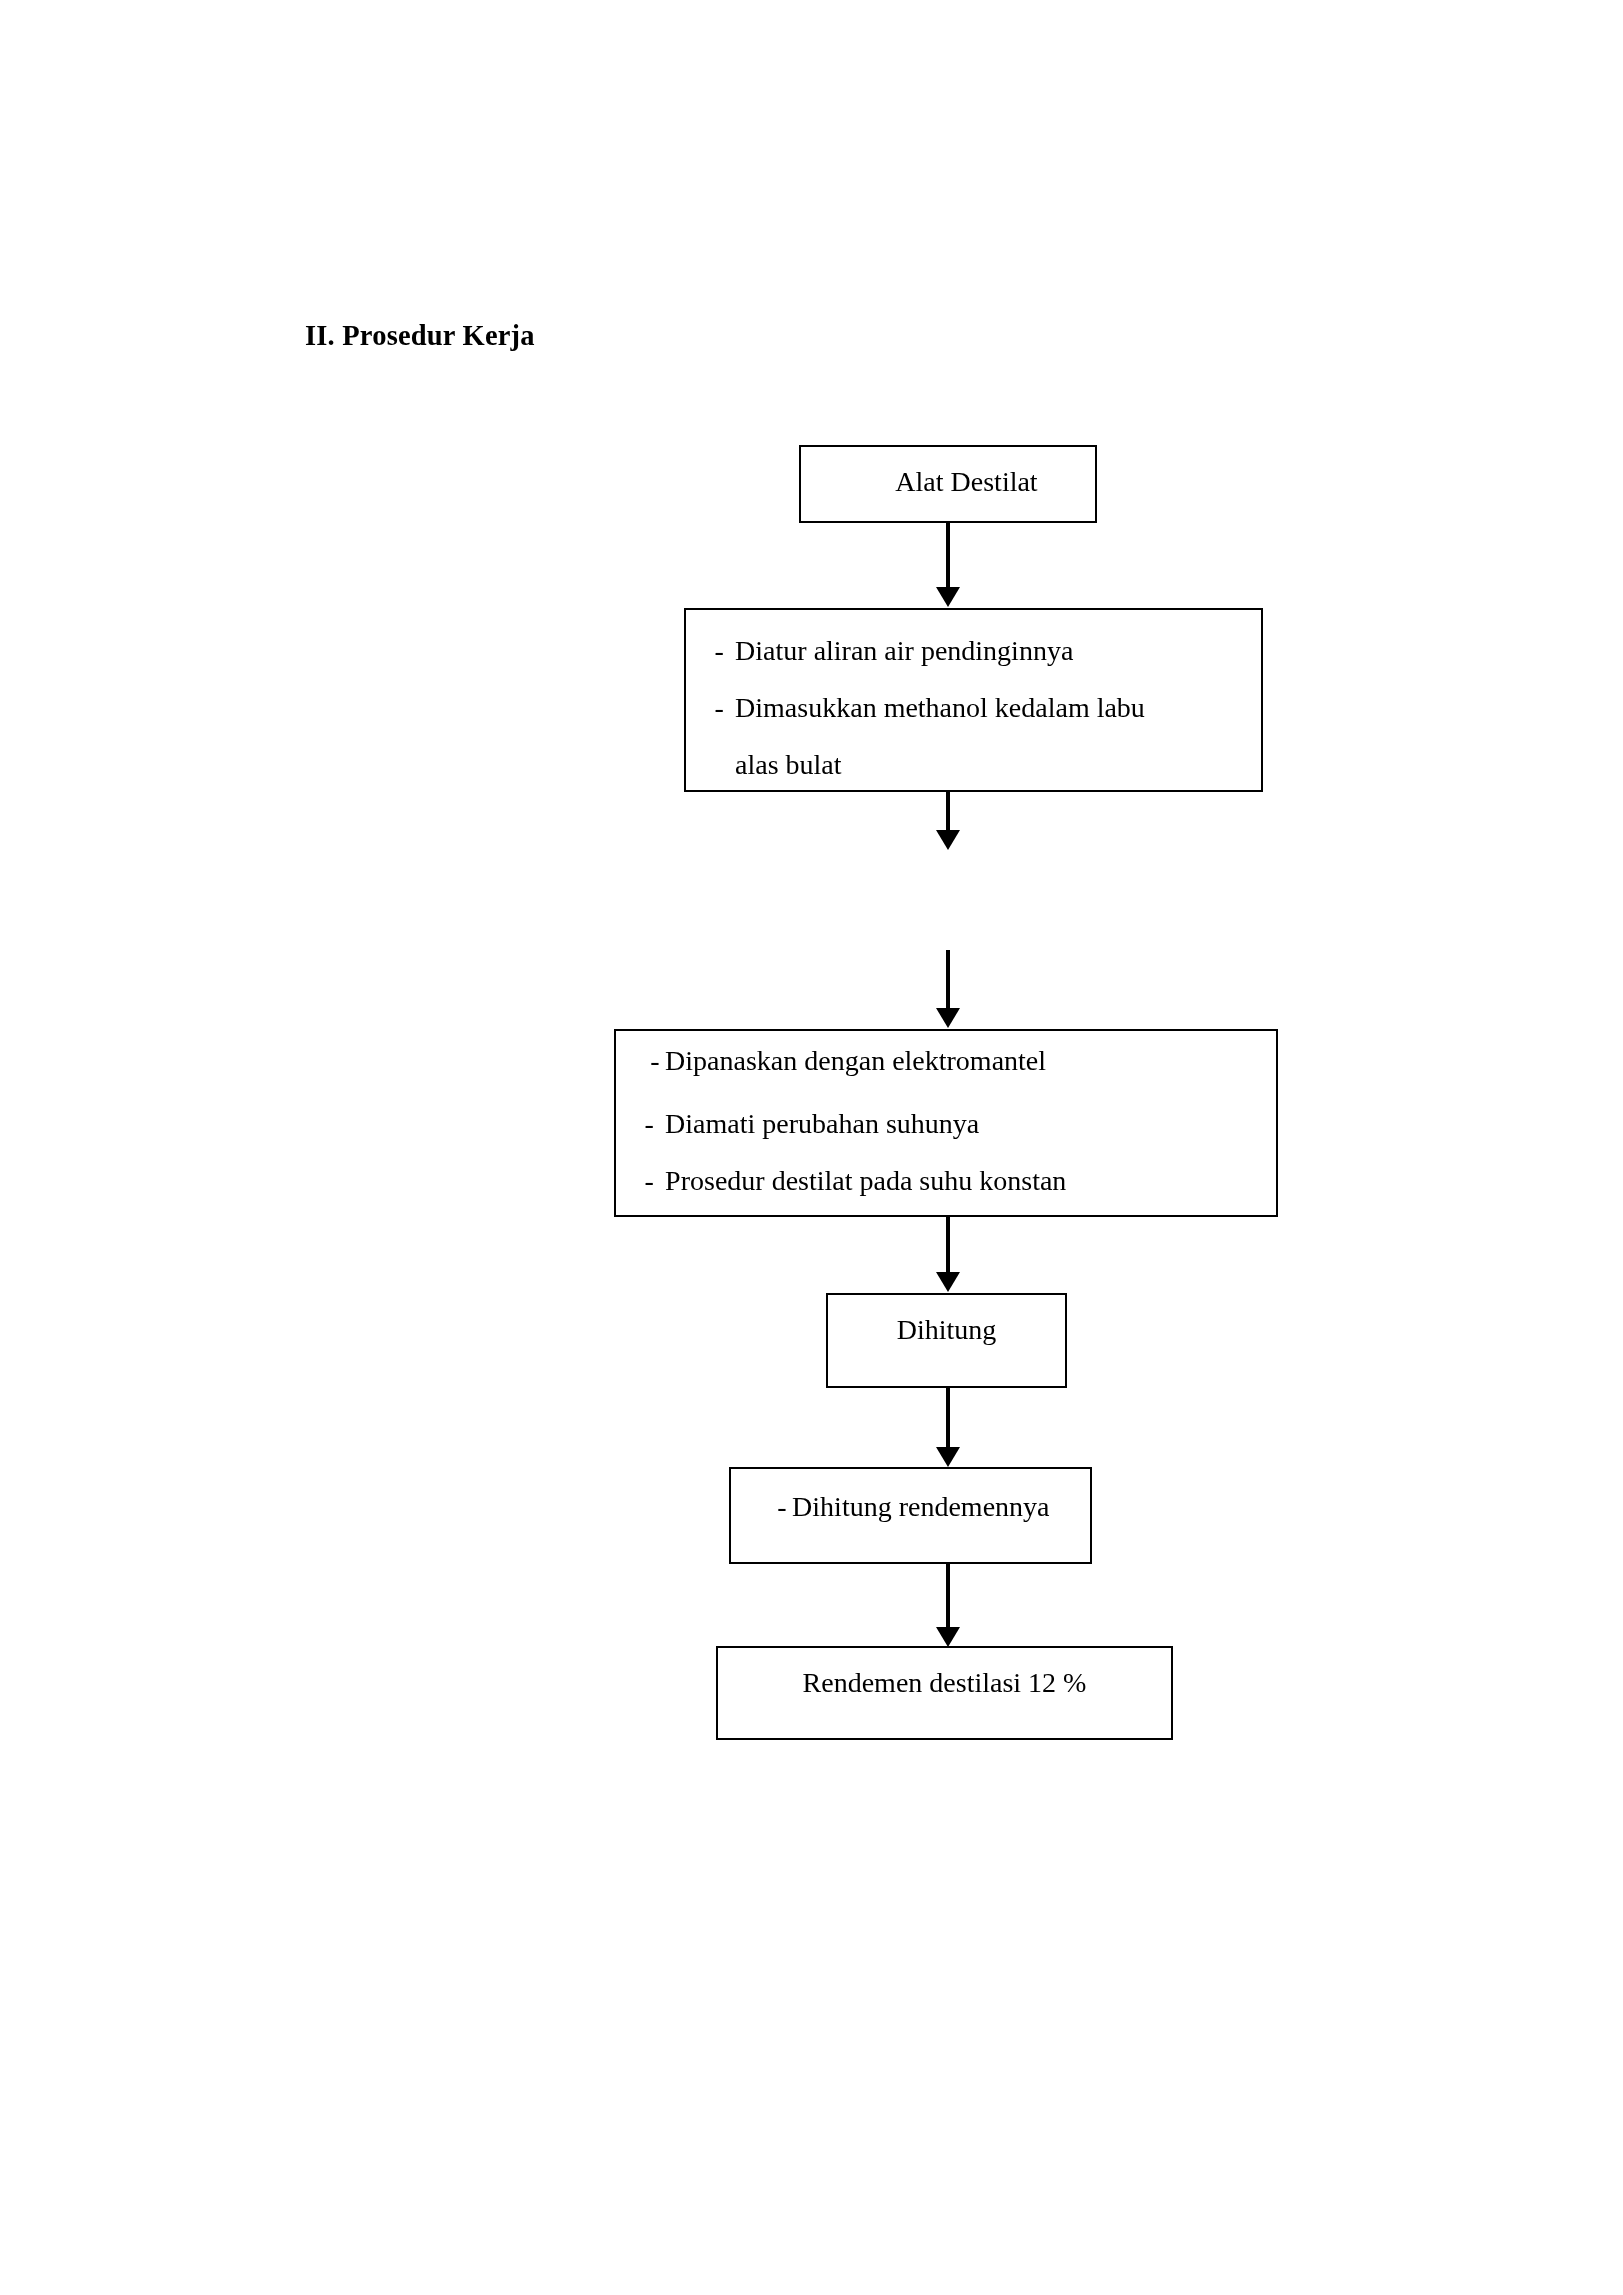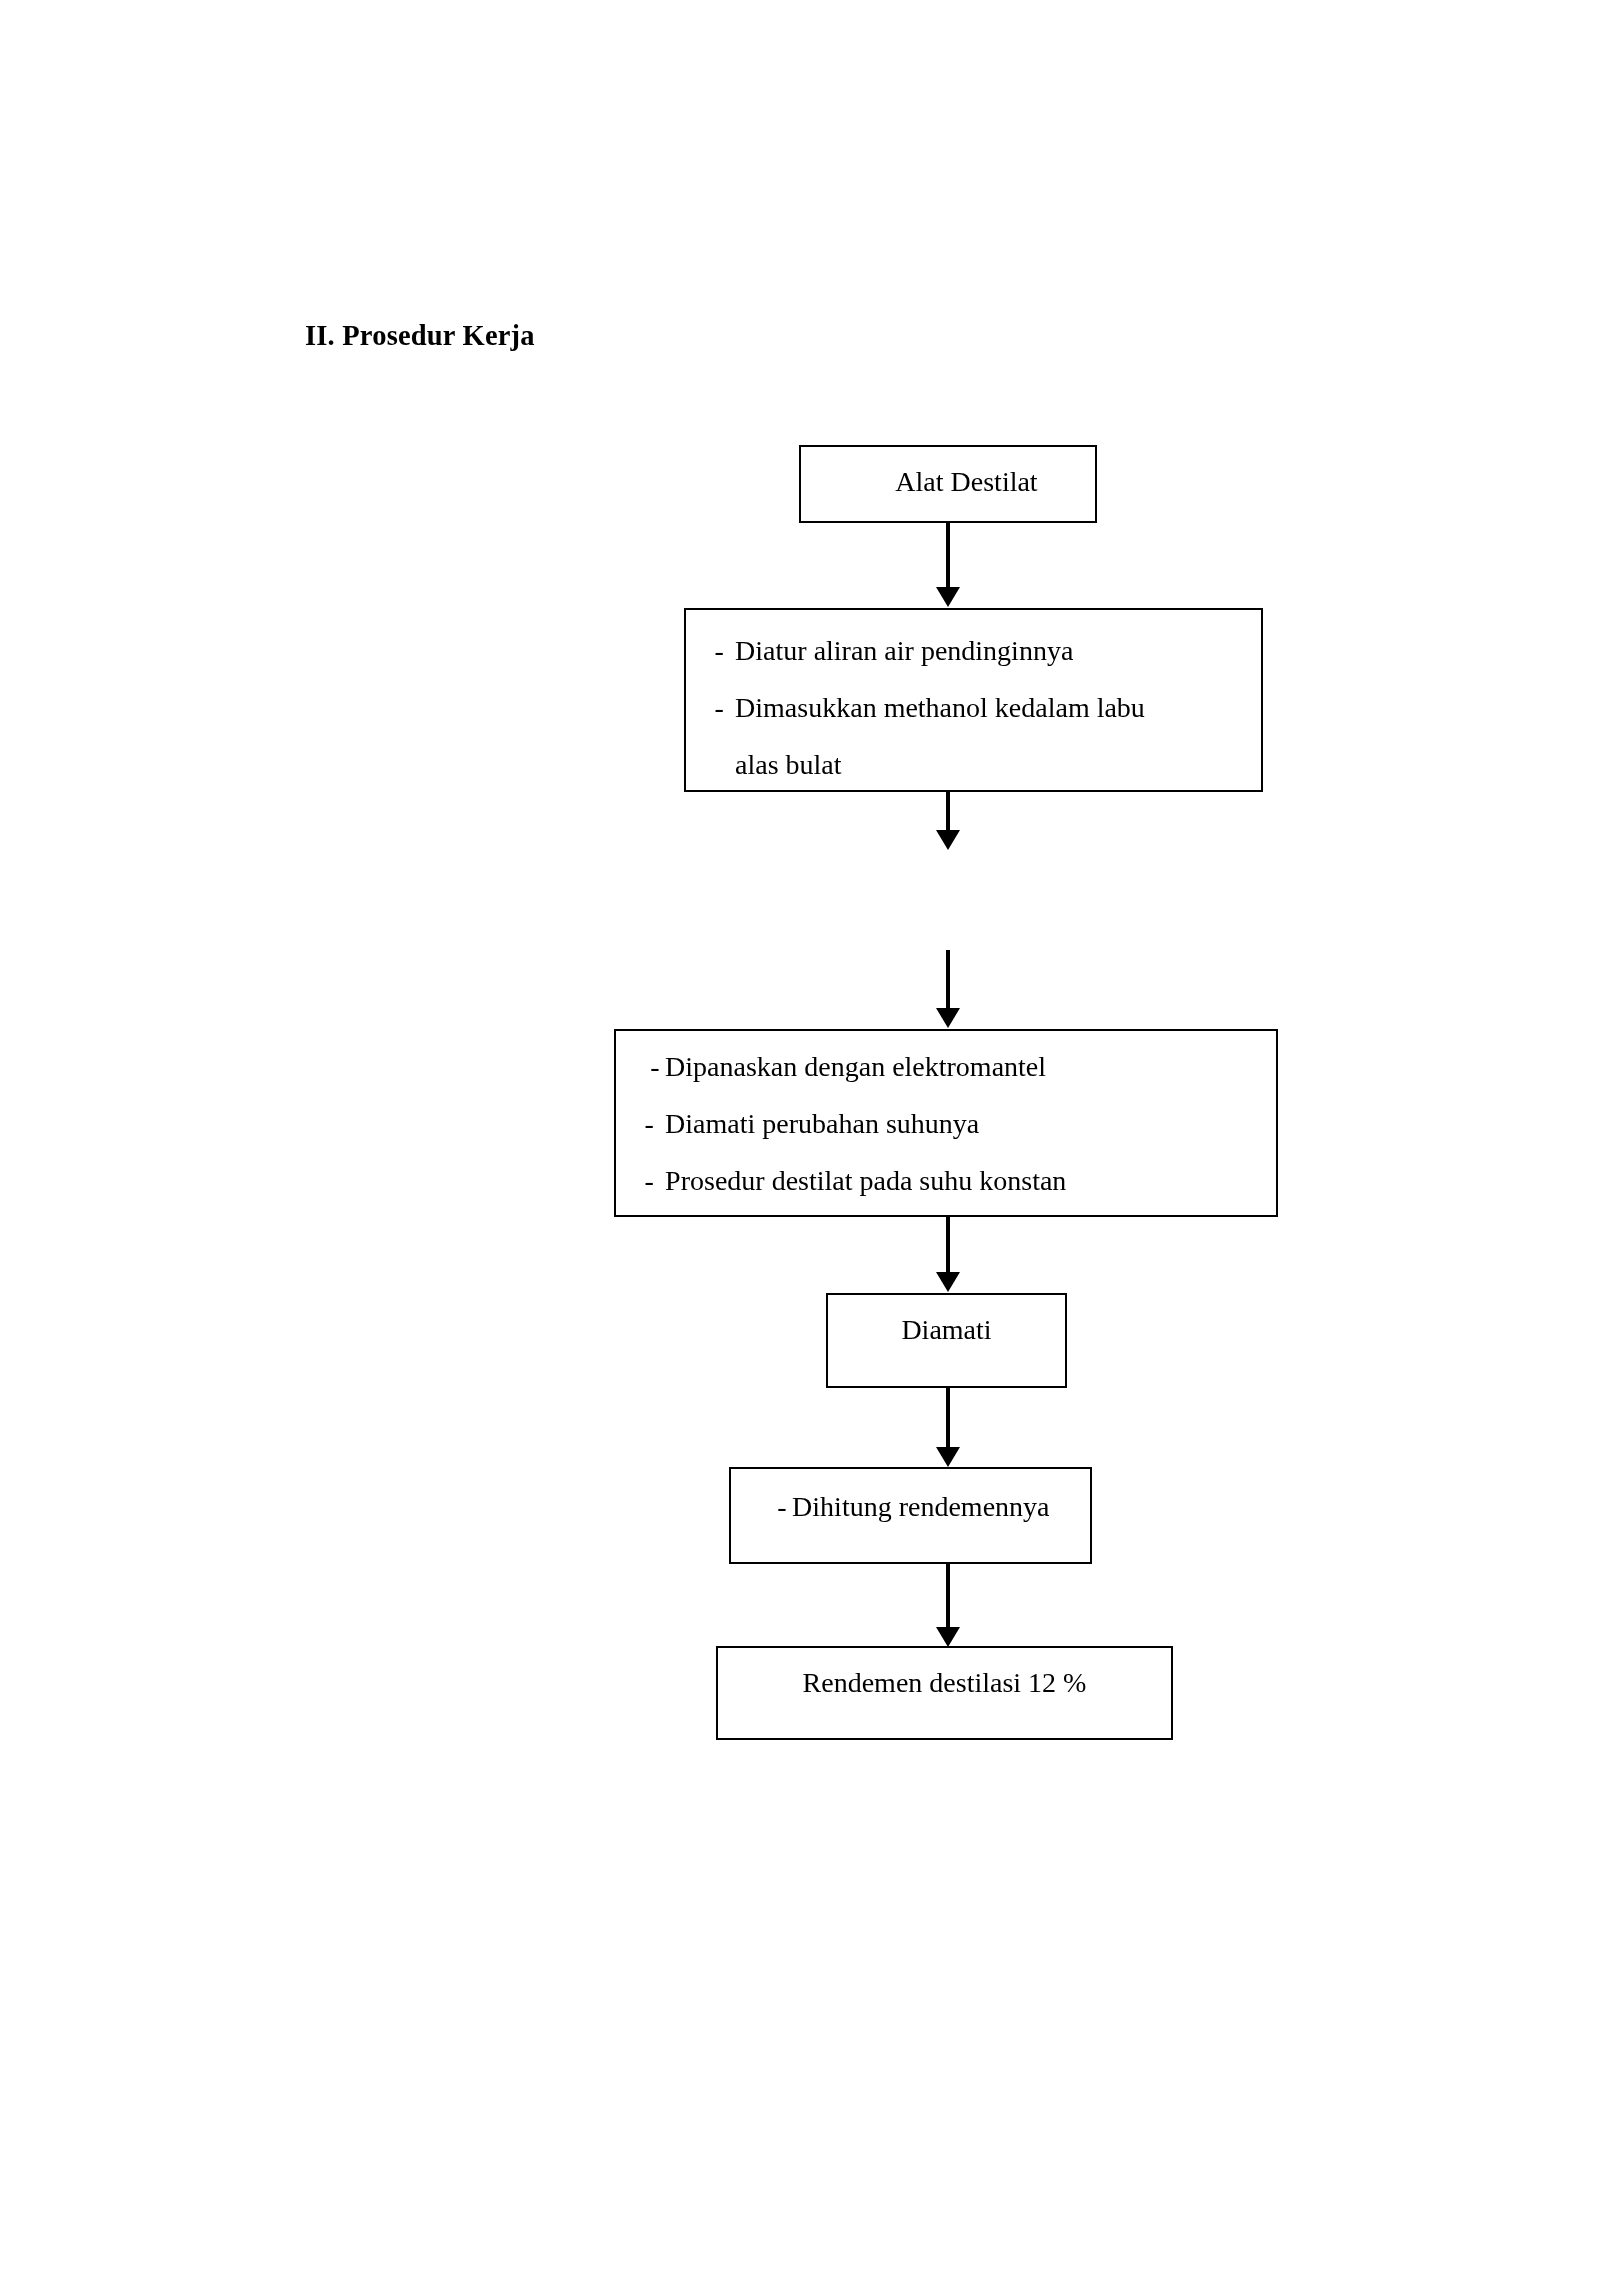--- a/index.html
+++ b/index.html
@@ -129,38 +129,38 @@
     <div class="head" style="top:38px;"></div>
   </div>
 
 
   <div class="arrow" style="left:948px; top:942px; height:79px;">
     <div class="shaft" style="height:59px;"></div>
     <div class="head" style="top:58px;"></div>
   </div>
 
   <div class="node listbox" style="left:614px; top:1021px; width:664px; height:188px;">
-    <div class="bullet-row" style="left:28.5px; top:22px;text-align:center;">
+    <div class="bullet-row" style="left:28.5px; top:16px;text-align:center;">
       <span class="bullet-dash">-</span><span>Dipanaskan dengan elektromantel</span>
     </div>
     <div class="bullet-row" style="left:28.5px; top:79px;">
       <span class="bullet-dash">-</span><span>Diamati perubahan suhunya</span>
     </div>
     <div class="bullet-row" style="left:28.5px; top:136px;">
       <span class="bullet-dash">-</span><span>Prosedur destilat pada suhu konstan</span>
     </div>
   </div>
 
   <div class="arrow" style="left:948px; top:1209px; height:77px;">
     <div class="shaft" style="height:57px;"></div>
     <div class="head" style="top:55px;"></div>
   </div>
 
   <div class="node centered" style="left:826px; top:1285px; width:241px; height:95px;">
-    <span class="node-text" style="top:21.4px;">Diamati</span>
+    <span class="node-text" style="top:21.4px;">Dihitung</span>
   </div>
 
   <div class="arrow" style="left:948px; top:1380px; height:80px;">
     <div class="shaft" style="height:61px;"></div>
     <div class="head" style="top:59px;"></div>
   </div>
 
   <div class="node centered" style="left:729px; top:1459px; width:363px; height:97px;">
     <div class="bullet-row" style="left:0; right:0; top:24px; text-align:center; white-space:nowrap;">
       <span class="bullet-dash">-</span><span>Dihitung rendemennya</span>

